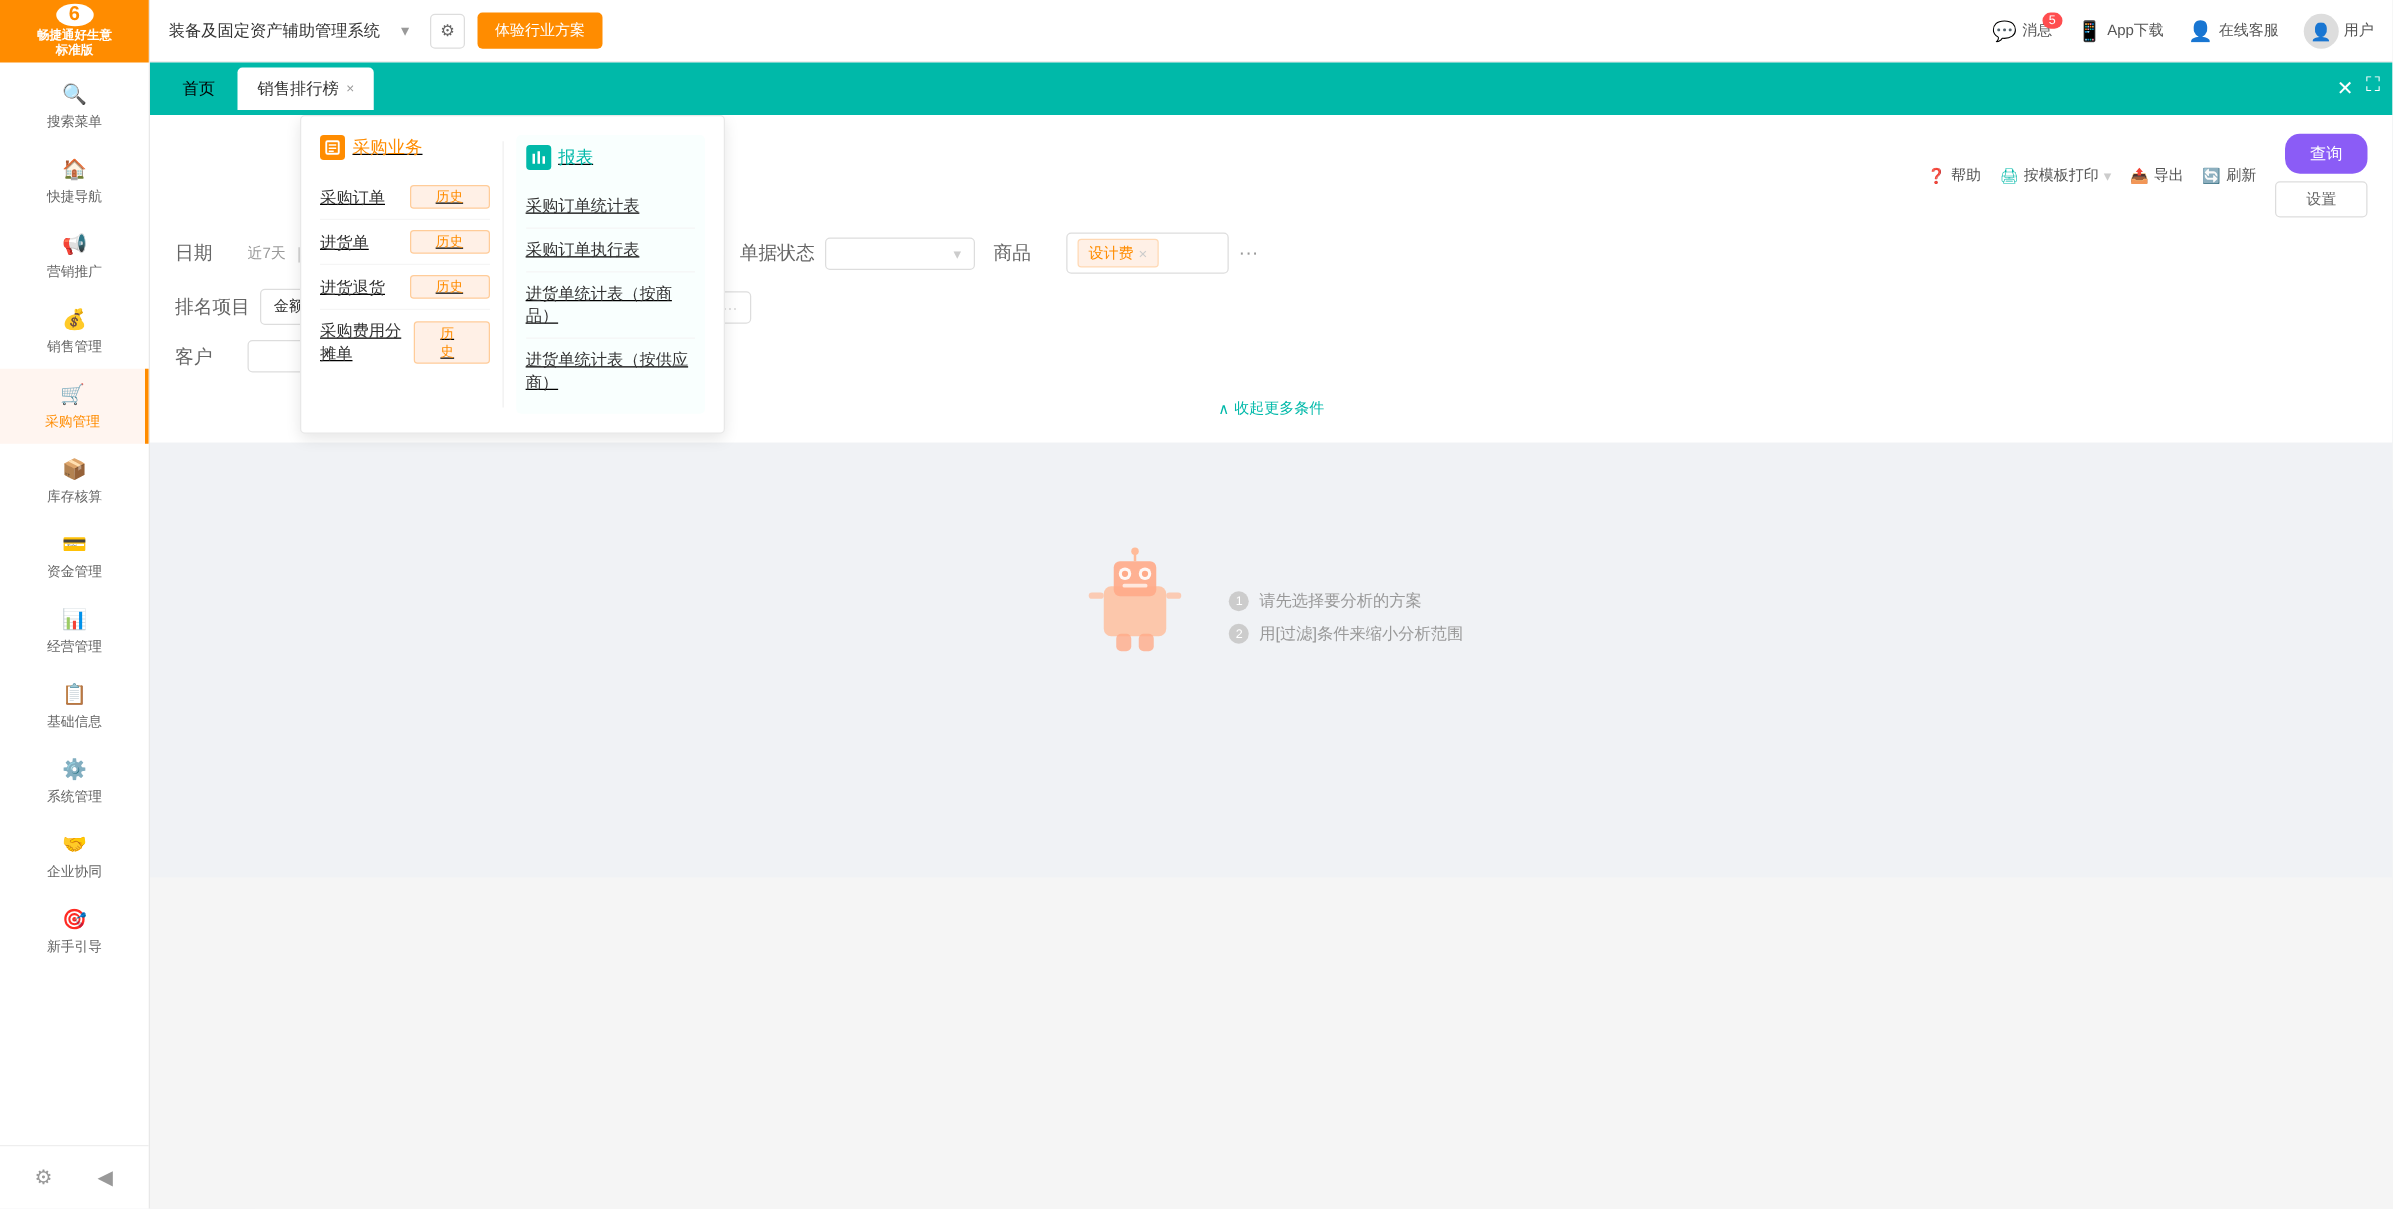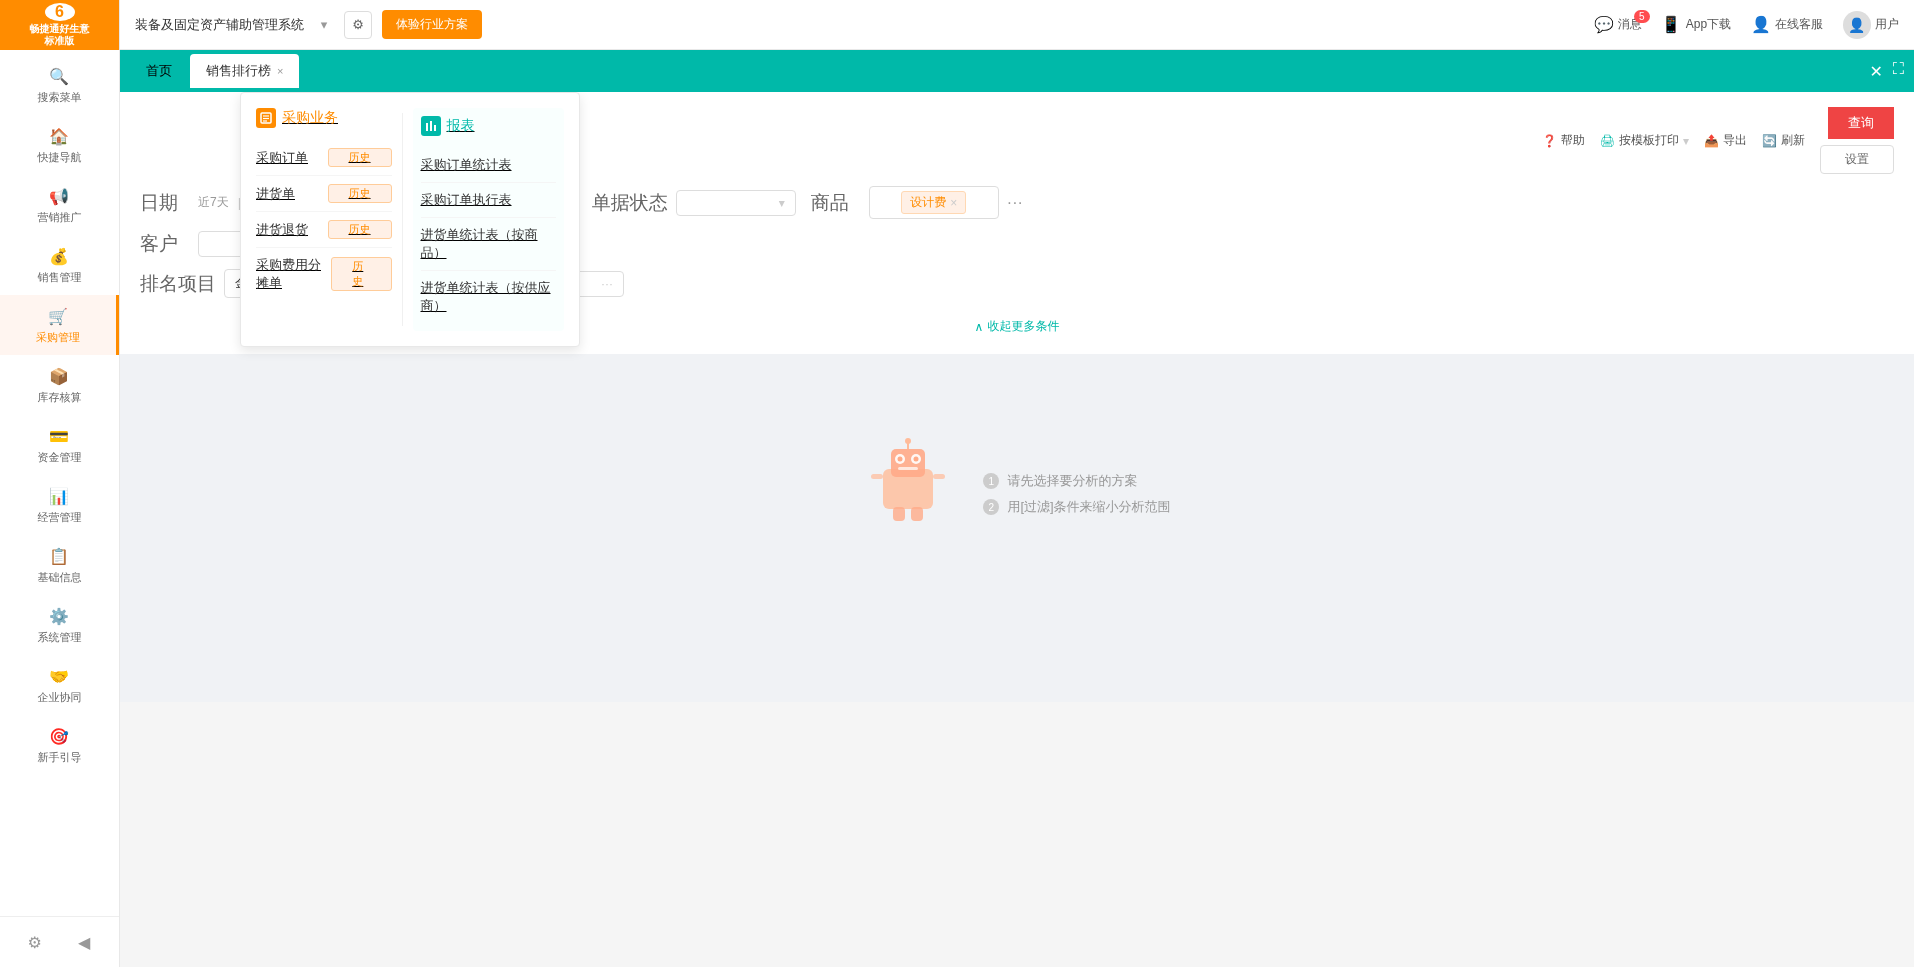--- a/index.html
+++ b/index.html
@@ -350,21 +350,21 @@
       align-items: center;
       gap: 15px;
     }
     .query-field {
       display: flex;
       align-items: center;
       gap: 8px;
     }
     .query-field label {
       color: #666;
-      font-size: 19px;
+      font-size: 15px;
       white-space: nowrap;
       min-width: 50px;
     }
     .query-select {
       border: 1px solid #ddd;
       border-radius: 4px;
       padding: 5px 10px;
       font-size: 12px;
       color: #333;
       background: white;
@@ -399,24 +399,24 @@
       align-items: center;
       gap: 4px;
     }
     .tag .tag-close { cursor: pointer; color: #ccc; }
     .ellipsis-btn {
       color: #999;
       cursor: pointer;
       font-size: 16px;
     }
     .query-btn {
-      background: #ef4444;
+      background: #8b5cf6;
       color: white;
       border: none;
-      border-radius: 0;
+      border-radius: 12px;
       padding: 7px 20px;
       font-size: 13px;
       cursor: pointer;
     }
     .settings-btn {
       border: 1px solid #ddd;
       background: white;
       color: #666;
       border-radius: 4px;
       padding: 5px 24px;
@@ -698,58 +698,58 @@
           </div>
           <div class="query-field">
             <label>单据状态</label>
             <div class="query-select">
               <span style="color:#999; font-size:12px; flex:1;"></span>
               <span style="color:#ccc;">▾</span>
             </div>
           </div>
           <div class="query-field">
             <label>商品</label>
-            <div style="display:flex; align-items:center; gap:6px; border:1px solid #ddd; border-radius:4px; padding:4px 8px; min-width:130px;justify-content:center;">
+            <div style="display:flex; align-items:center; gap:6px; border:1px solid #ddd; border-radius:4px; padding:4px 8px; min-width:130px;">
               <div class="tag">
                 <span>设计费</span>
                 <span class="tag-close">×</span>
               </div>
             </div>
             <span class="ellipsis-btn">···</span>
+          </div>
+        </div>
+
+        <div class="query-row">
+          <div class="query-field">
+            <label>排名项目</label>
+            <div class="query-select">
+              <span style="flex:1; font-size:12px; color:#333;">金额</span>
+              <span style="color:#ccc;">▾</span>
+            </div>
+          </div>
+          <div class="query-field">
+            <label>业务员</label>
+            <div class="query-select" style="min-width:200px;">
+              <span style="flex:1;"></span>
+              <span style="color:#ccc;">···</span>
+            </div>
           </div>
         </div>
 
         <div class="query-row">
           <div class="query-field">
             <label>客户</label>
             <div class="query-select" style="min-width:250px;">
               <span style="flex:1;"></span>
               <span style="color:#ccc;">▾</span>
             </div>
             <span class="ellipsis-btn">···</span>
           </div>
         </div>
 
-        <div class="query-row">
-          <div class="query-field">
-            <label>排名项目</label>
-            <div class="query-select">
-              <span style="flex:1; font-size:12px; color:#333;">金额</span>
-              <span style="color:#ccc;">▾</span>
-            </div>
-          </div>
-          <div class="query-field">
-            <label>业务员</label>
-            <div class="query-select" style="min-width:200px;">
-              <span style="flex:1;"></span>
-              <span style="color:#ccc;">···</span>
-            </div>
-          </div>
-        </div>
-
         <div class="collapse-btn">
           <span>∧</span>
           <span>收起更多条件</span>
         </div>
       </div>
     </div>
 
     <div class="empty-state">
       <div style="display:flex; align-items:center; gap:20px;">
         <div class="empty-illustration">

